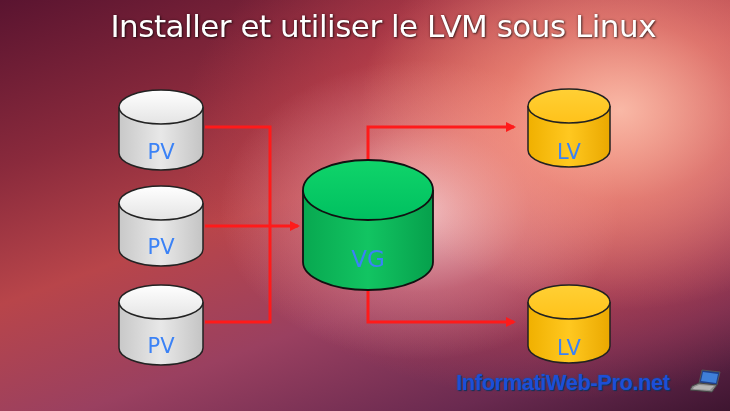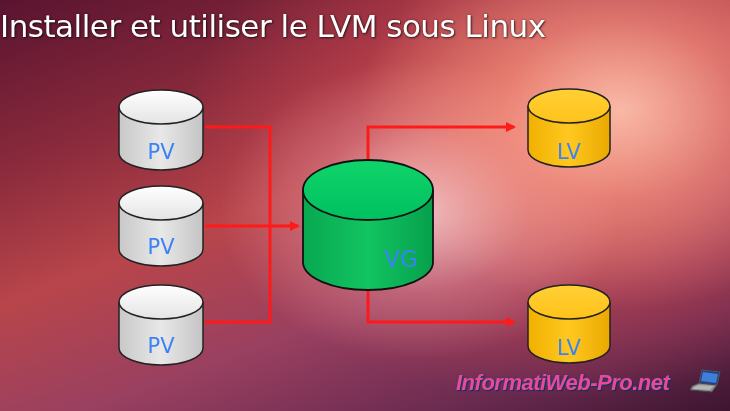--- a/index.html
+++ b/index.html
@@ -7,34 +7,34 @@
     width: 730px; height: 411px; overflow: hidden; position: relative;
     font-family: "DejaVu Sans", sans-serif;
     background:
       radial-gradient(ellipse 260px 200px at 620px 110px, rgba(255,200,180,0.85) 0%, rgba(250,160,140,0.5) 45%, rgba(240,120,110,0) 100%),
       radial-gradient(ellipse 200px 150px at 420px 210px, rgba(250,220,225,0.8) 0%, rgba(240,180,190,0.3) 55%, rgba(230,150,170,0) 100%),
       radial-gradient(ellipse 380px 260px at 560px 140px, rgba(235,110,90,0.9) 0%, rgba(200,70,80,0.5) 60%, rgba(150,50,80,0) 100%),
       linear-gradient(160deg, #5a1430 0%, #8a2a3c 25%, #b8454a 45%, #9a4060 65%, #6a2a50 85%, #3e1530 100%);
   }
   .stage { position: absolute; inset: 0; }
   .title {
-    position: absolute; left: 0; top: 8px; width: 656px; text-align: left;
+    position: absolute; left: 0; top: 8px; width: 656px; text-align: right;
     color: #ffffff; font-family: "DejaVu Sans", sans-serif; font-size: 31px;
     letter-spacing: -0.5px;
     text-shadow: 1px 1px 2px rgba(0,0,0,0.6), 0 0 3px rgba(0,0,0,0.35);
   }
   svg.diagram { position: absolute; left: 0; top: 0; }
   .node-label {
     position: absolute; text-align: center; color: #3b82f6;
     font-family: "DejaVu Sans", sans-serif; font-size: 21px;
   }
   .watermark {
     position: absolute; left: 456px; top: 370px;
-    font-family: "Liberation Sans", sans-serif; font-style: italic; font-weight: bold;
-    font-size: 22px; color: #ec4899; letter-spacing: -0.5px;
+    font-family: "Liberation Sans", sans-serif; font-weight: bold;
+    font-size: 22px; color: #1d4ed8; letter-spacing: -0.5px;
     text-shadow: 0 0 2px #1b4f86, 1px 1px 1px #0d2c52;
   }
   .laptop-icon { position: absolute; left: 690px; top: 368px; }
 </style>
 </head>
 <body>
 
 <div class="stage">
 
   <div class="title">Installer et utiliser le LVM sous Linux</div>
@@ -109,21 +109,21 @@
     <g>
       <path d="M528,302 L528,346 A41,17 0 0 0 610,346 L610,302" fill="url(#gSideYellow)" stroke="#222" stroke-width="1.5"></path>
       <ellipse cx="569" cy="302" rx="41" ry="17" fill="url(#gTopYellow)" stroke="#222" stroke-width="1.5"></ellipse>
     </g>
   </svg>
 
   <div class="node-label" style="left:119px; top:140px; width:84px;">PV</div>
   <div class="node-label" style="left:119px; top:235px; width:84px;">PV</div>
   <div class="node-label" style="left:119px; top:334px; width:84px;">PV</div>
 
-  <div class="node-label" style="left:303px; top:246px; width:130px; font-size:23px;margin-left:33px;">VG</div>
+  <div class="node-label" style="left:303px; top:246px; width:130px; font-size:23px;">VG</div>
 
   <div class="node-label" style="left:528px; top:140px; width:82px;">LV</div>
   <div class="node-label" style="left:528px; top:336px; width:82px;">LV</div>
 
   <div class="watermark">InformatiWeb-Pro.net</div>
   <svg class="laptop-icon" width="32" height="28" viewBox="0 0 32 28">
     <polygon points="12,2 30,4 27,17 9,15" fill="#1f3f8a" stroke="#555" stroke-width="1"></polygon>
     <polygon points="13,4 28,6 26,15 11,13" fill="#3f7fd8"></polygon>
     <polygon points="2,18 9,15 27,17 22,24 0,22" fill="#8a8a8a" stroke="#444" stroke-width="1"></polygon>
     <polygon points="4,19 9,17 24,18 20,22 3,21" fill="#b5b5b5"></polygon>

